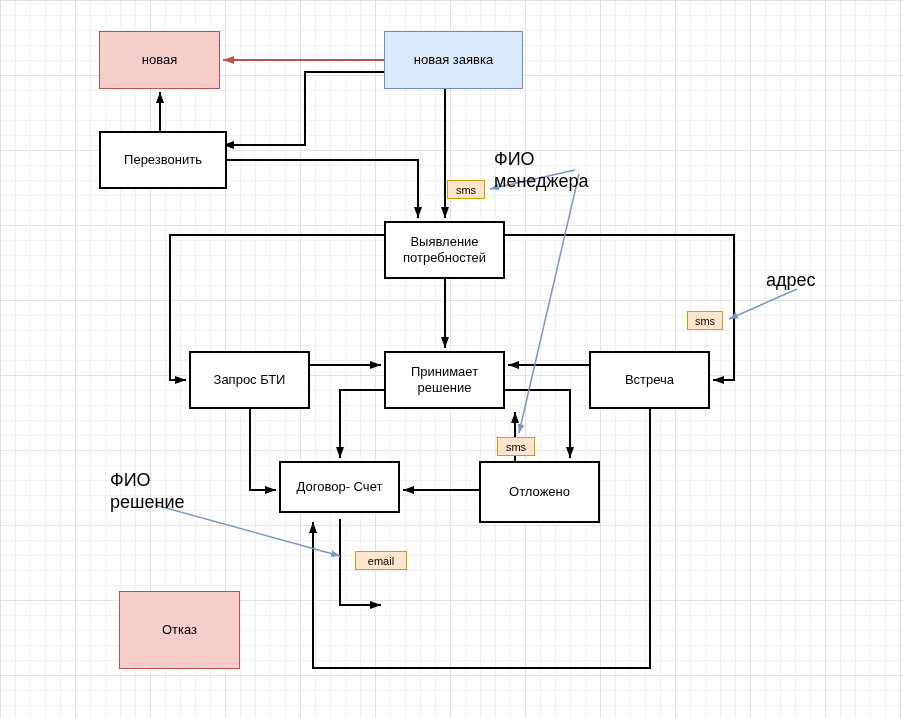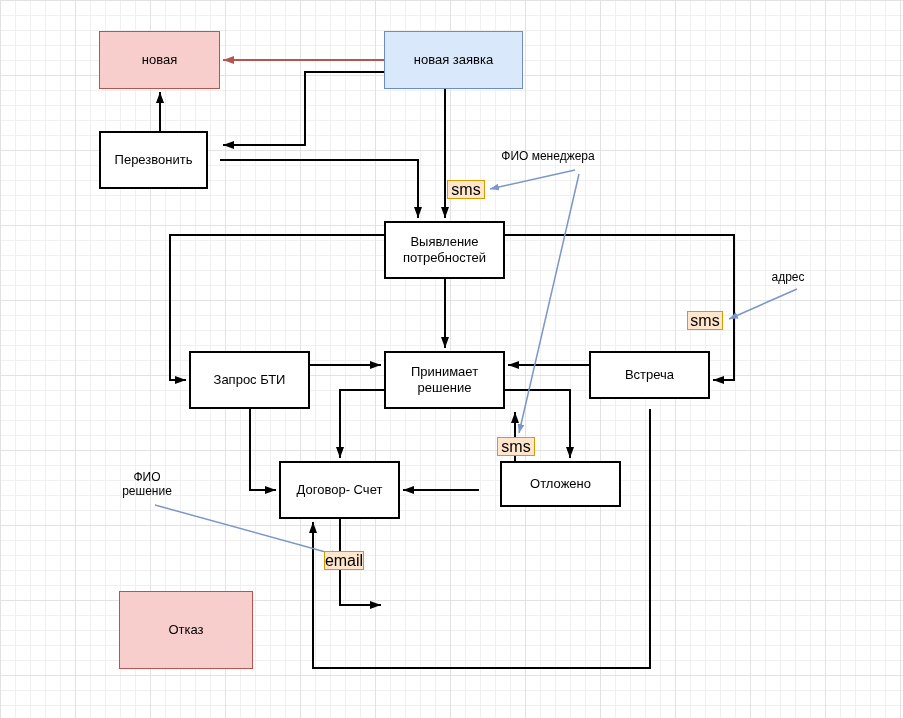--- a/index.html
+++ b/index.html
@@ -26,25 +26,25 @@
     position:absolute; display:flex; align-items:center; justify-content:center;
     text-align:center; font-size:13px; line-height:1.25;
     background:#ffffff; border:2px solid #000; padding:2px;
   }
   .node.blue  { background:#dae8fc; border:1px solid #6c8ebf; }
   .node.pink  { background:#f8cecc; border:1px solid #b85450; }
   .node.green { background:#d5e8d4; border:1px solid #82b366; }
 
   .edge-label {
     position:absolute; display:flex; align-items:center; justify-content:center;
-    font-size:16px; background:#ffe6cc; border:1px solid #d79b00;
+    font-size:11px; background:#ffe6cc; border:1px solid #d79b00;
   }
 
   .annotation {
-    position:absolute; font-size:12px; text-align:center; white-space:pre-line;
+    position:absolute; font-size:18px; text-align:left; white-space:pre-line;
     line-height:1.2;
   }
 </style>
 </head>
 <body>
 
 <div class="canvas">
 
   <svg class="edge-layer" xmlns="http://www.w3.org/2000/svg">
     <defs>
@@ -85,60 +85,60 @@
   </svg>
 
   <div class="node pink" style="left:99px;top:31px;width:121px;height:58px">
     <span>новая</span>
   </div>
 
   <div class="node blue" style="left:384px;top:31px;width:139px;height:58px">
     <span>новая заявка</span>
   </div>
 
-  <div class="node" style="left:99px;top:131px;width:109px;height:58px">
+  <div class="node" style="left:99px;top:131px;width:128px;height:58px">
     <span>Перезвонить</span>
   </div>
 
   <div class="node" style="left:189px;top:351px;width:121px;height:58px">
     <span>Запрос БТИ</span>
   </div>
 
   <div class="node" style="left:384px;top:221px;width:121px;height:58px">
     <span>Выявление потребностей</span>
   </div>
 
   <div class="node" style="left:384px;top:351px;width:121px;height:58px">
     <span>Принимает решение</span>
   </div>
 
-  <div class="node" style="left:589px;top:351px;width:121px;height:48px">
+  <div class="node" style="left:589px;top:351px;width:121px;height:58px">
     <span>Встреча</span>
   </div>
 
-  <div class="node" style="left:279px;top:461px;width:121px;height:58px">
+  <div class="node" style="left:279px;top:461px;width:121px;height:52px">
     <span>Договор- Счет</span>
   </div>
 
-  <div class="node" style="left:500px;top:461px;width:121px;height:46px">
+  <div class="node" style="left:479px;top:461px;width:121px;height:62px">
     <span>Отложено</span>
   </div>
 
 
-  <div class="node pink" style="left:119px;top:591px;width:134px;height:78px">
+  <div class="node pink" style="left:119px;top:591px;width:121px;height:78px">
     <span>Отказ</span>
   </div>
 
   <div class="edge-label" style="left:447px;top:180px;width:38px;height:19px">sms</div>
 
   <div class="edge-label" style="left:687px;top:311px;width:36px;height:19px">sms</div>
 
   <div class="edge-label" style="left:497px;top:437px;width:38px;height:19px">sms</div>
 
-  <div class="edge-label" style="left:324px;top:551px;width:40px;height:19px">email</div>
+  <div class="edge-label" style="left:355px;top:551px;width:52px;height:19px">email</div>
 
   <div class="annotation" style="left:494px;top:149px;width:108px">ФИО менеджера</div>
 
   <div class="annotation" style="left:766px;top:270px;width:44px">адрес</div>
 
   <div class="annotation" style="left:110px;top:470px;width:74px">ФИО
 решение</div>
 
 </div>
 

